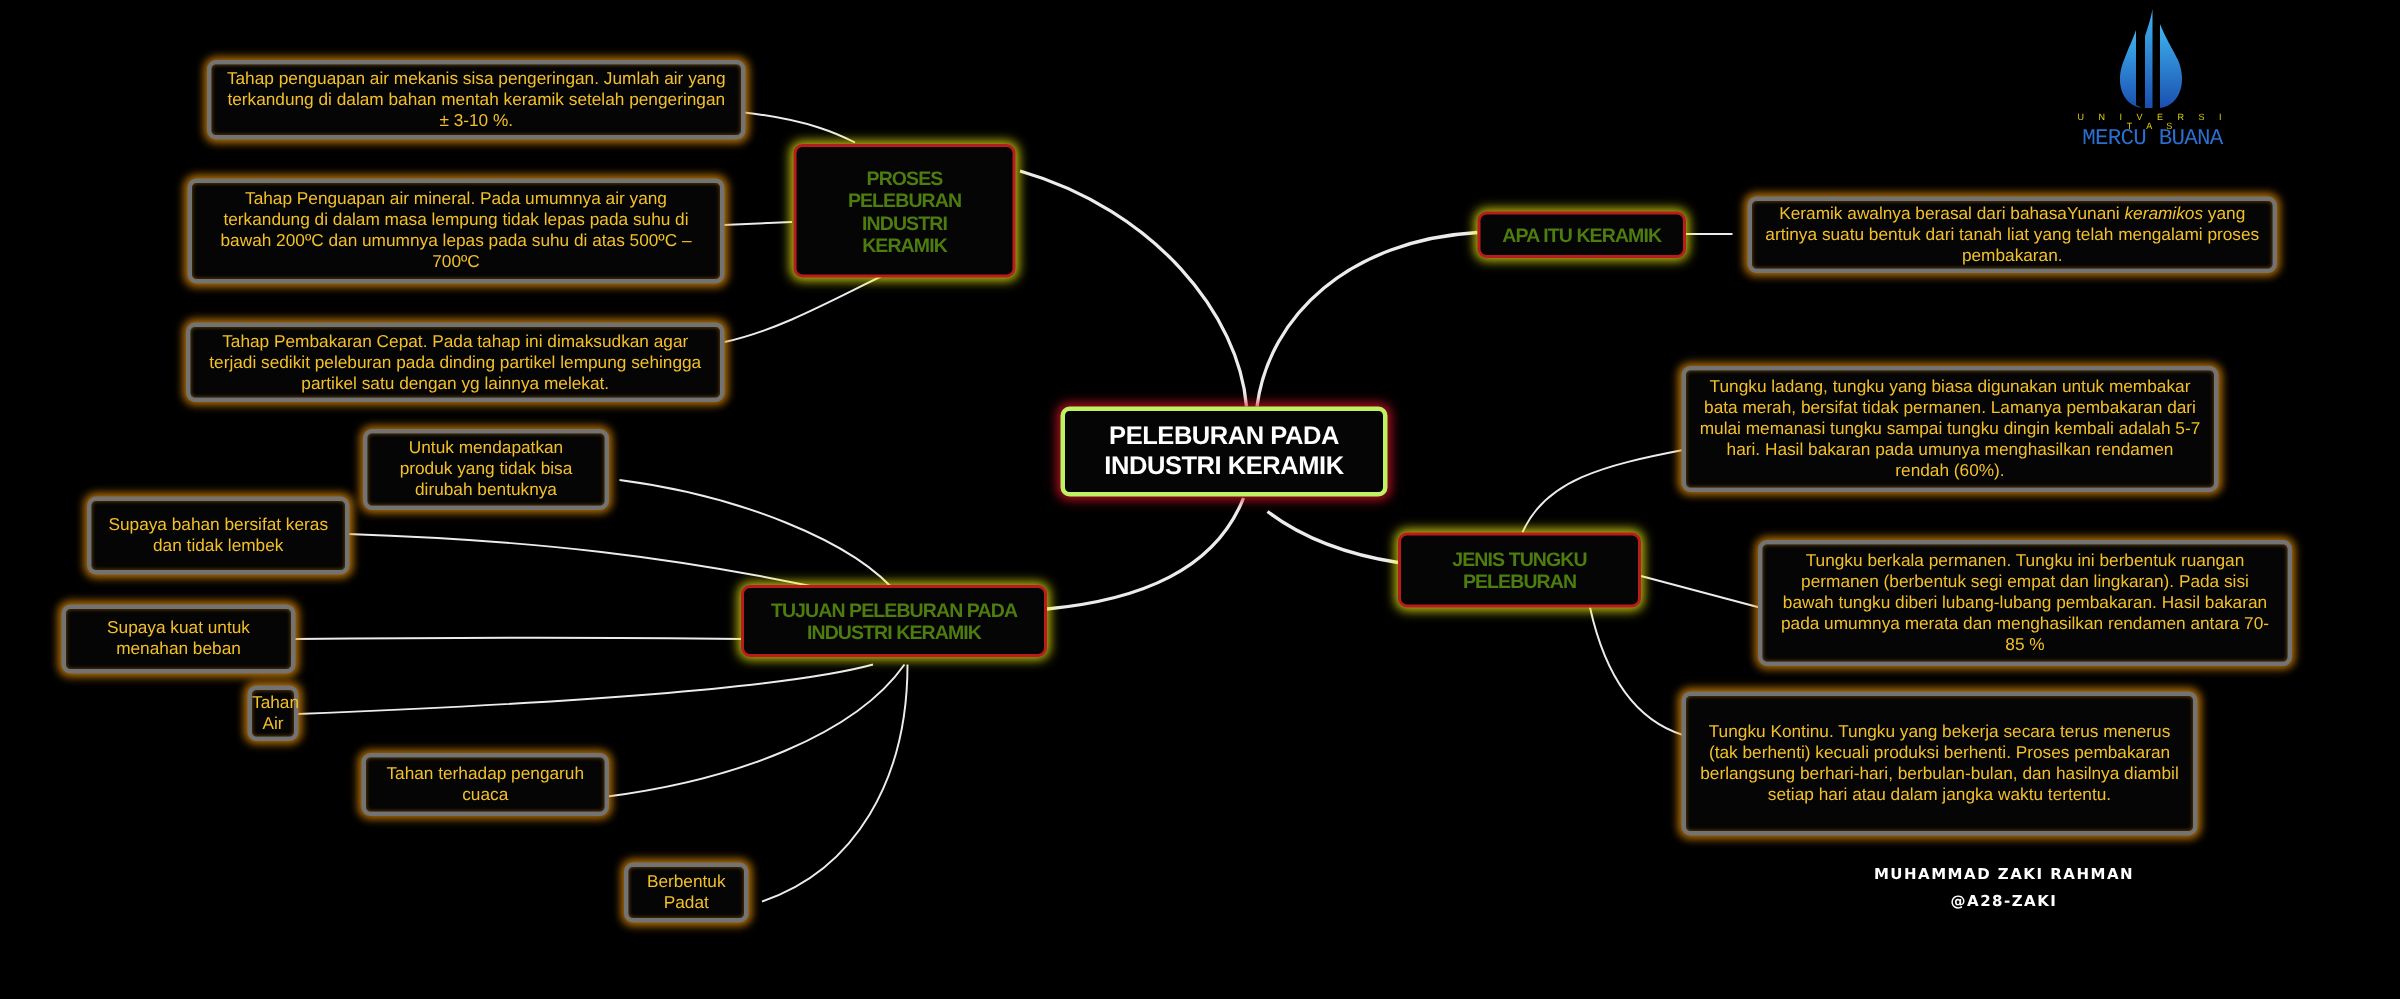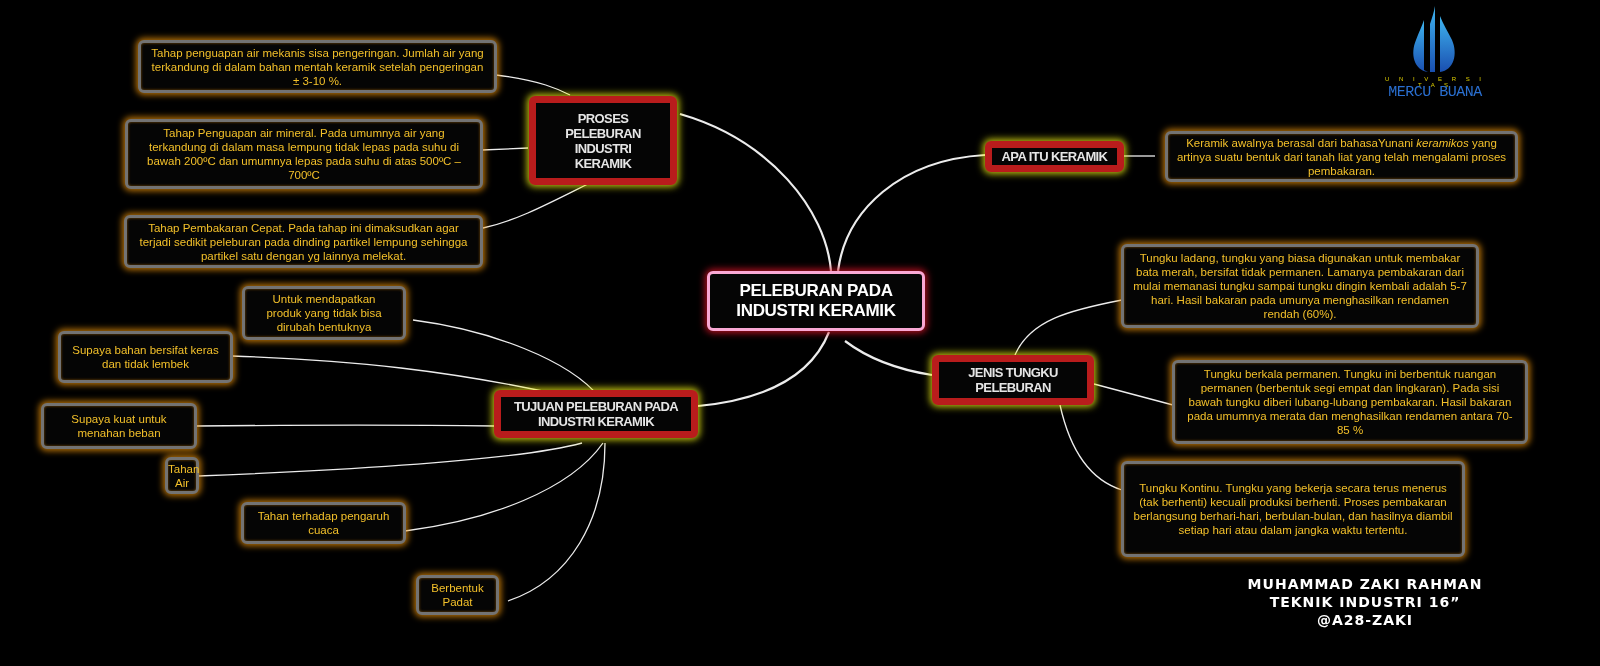--- a/index.html
+++ b/index.html
@@ -1,25 +1,25 @@
 <!DOCTYPE html>
 <html><head>
 <meta charset="utf-8">
 <style>
   html, body { margin:0; padding:0; background:#000; }
   body { width:1600px; height:666px; position:relative; overflow:hidden; font-family:"Liberation Sans", sans-serif; }
   svg.links { position:absolute; left:0; top:0; width:1600px; height:666px; }
   .node { position:absolute; box-sizing:border-box; background:#050505; border-radius:6px; display:flex; align-items:center; justify-content:center; text-align:center; }
   .leaf { border:3px solid #737373; color:#f3c02a; font-size:11.5px; line-height:14px; padding:3px 8px;
           box-shadow:0 0 6px 2px rgba(242,150,10,0.75), inset 0 0 3px rgba(242,150,10,0.5); }
-  .branch { border:7px solid #b91c1c; color:#e5e5e5; font-weight:bold; font-size:13px; line-height:15px; letter-spacing:-0.6px; padding:2px 6px;
+  .branch { border:2px solid #b91c1c; color:#4d7c0f; font-weight:bold; font-size:13px; line-height:15px; letter-spacing:-0.6px; padding:2px 6px;
             box-shadow:0 0 7px 2px rgba(240,240,20,0.8); }
-  .center { border:3px solid #f9a8d4; color:#ffffff; font-weight:bold; font-size:17px; line-height:20px; letter-spacing:-0.3px;
+  .center { border:3px solid #bef264; color:#ffffff; font-weight:bold; font-size:17px; line-height:20px; letter-spacing:-0.3px;
             box-shadow:0 0 7px 2px rgba(220,20,40,0.8); }
-  .credits { position:absolute; left:1205px; top:575px; width:320px; text-align:center; color:#fff; font-family:"DejaVu Sans", sans-serif; font-weight:bold; font-size:14px; line-height:18px; letter-spacing:1px; }
+  .credits { position:absolute; left:1176px; top:575px; width:320px; text-align:center; color:#fff; font-family:"DejaVu Sans", sans-serif; font-weight:bold; font-size:10px; line-height:18px; letter-spacing:1px; }
   .logo { position:absolute; left:1380px; top:4px; width:110px; height:100px; }
   .logo .uni { position:absolute; top:72px; width:110px; text-align:center; color:#e0d000; font-size:6px; letter-spacing:4px; }
   .logo .name { position:absolute; top:80px; width:110px; text-align:center; color:#2a6fd0; font-family:Liberation Mono, monospace; font-size:15px; letter-spacing:-0.5px; }
   i { font-style:italic; }
 </style>
 </head>
 <body>
 
 <svg class="links" viewBox="0 0 1600 666">
   <g fill="none" stroke="#ececec">
@@ -119,15 +119,14 @@
 </div>
 <div class="node leaf" style="left:241px;top:502px;width:165px;height:42px;">
   <span style="width:140px;">Tahan terhadap pengaruh cuaca</span>
 </div>
 <div class="node leaf" style="left:416px;top:575px;width:83px;height:40px;">
   <span style="width:60px;">Berbentuk Padat</span>
 </div>
 
 <div class="credits">
   <div>MUHAMMAD ZAKI RAHMAN</div>
-  <div>TEKNIK INDUSTRI 16”</div>
   <div>@A28-ZAKI</div>
 </div>
 
 </body></html>

